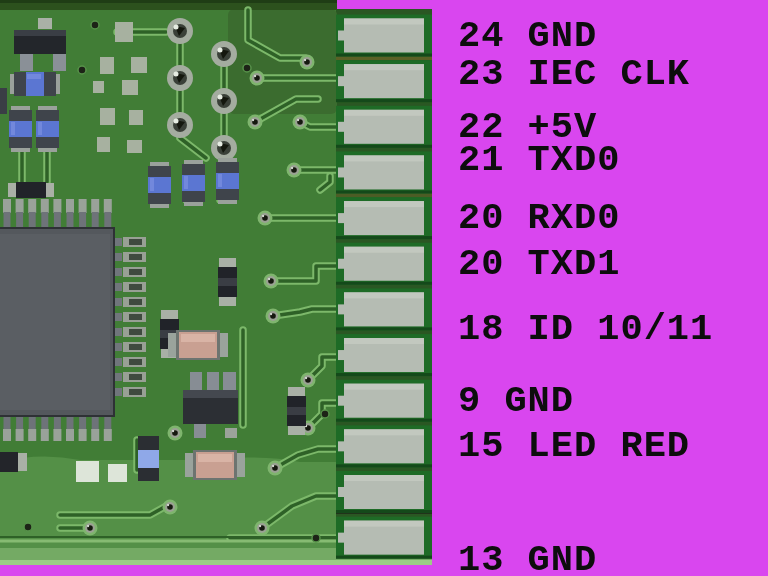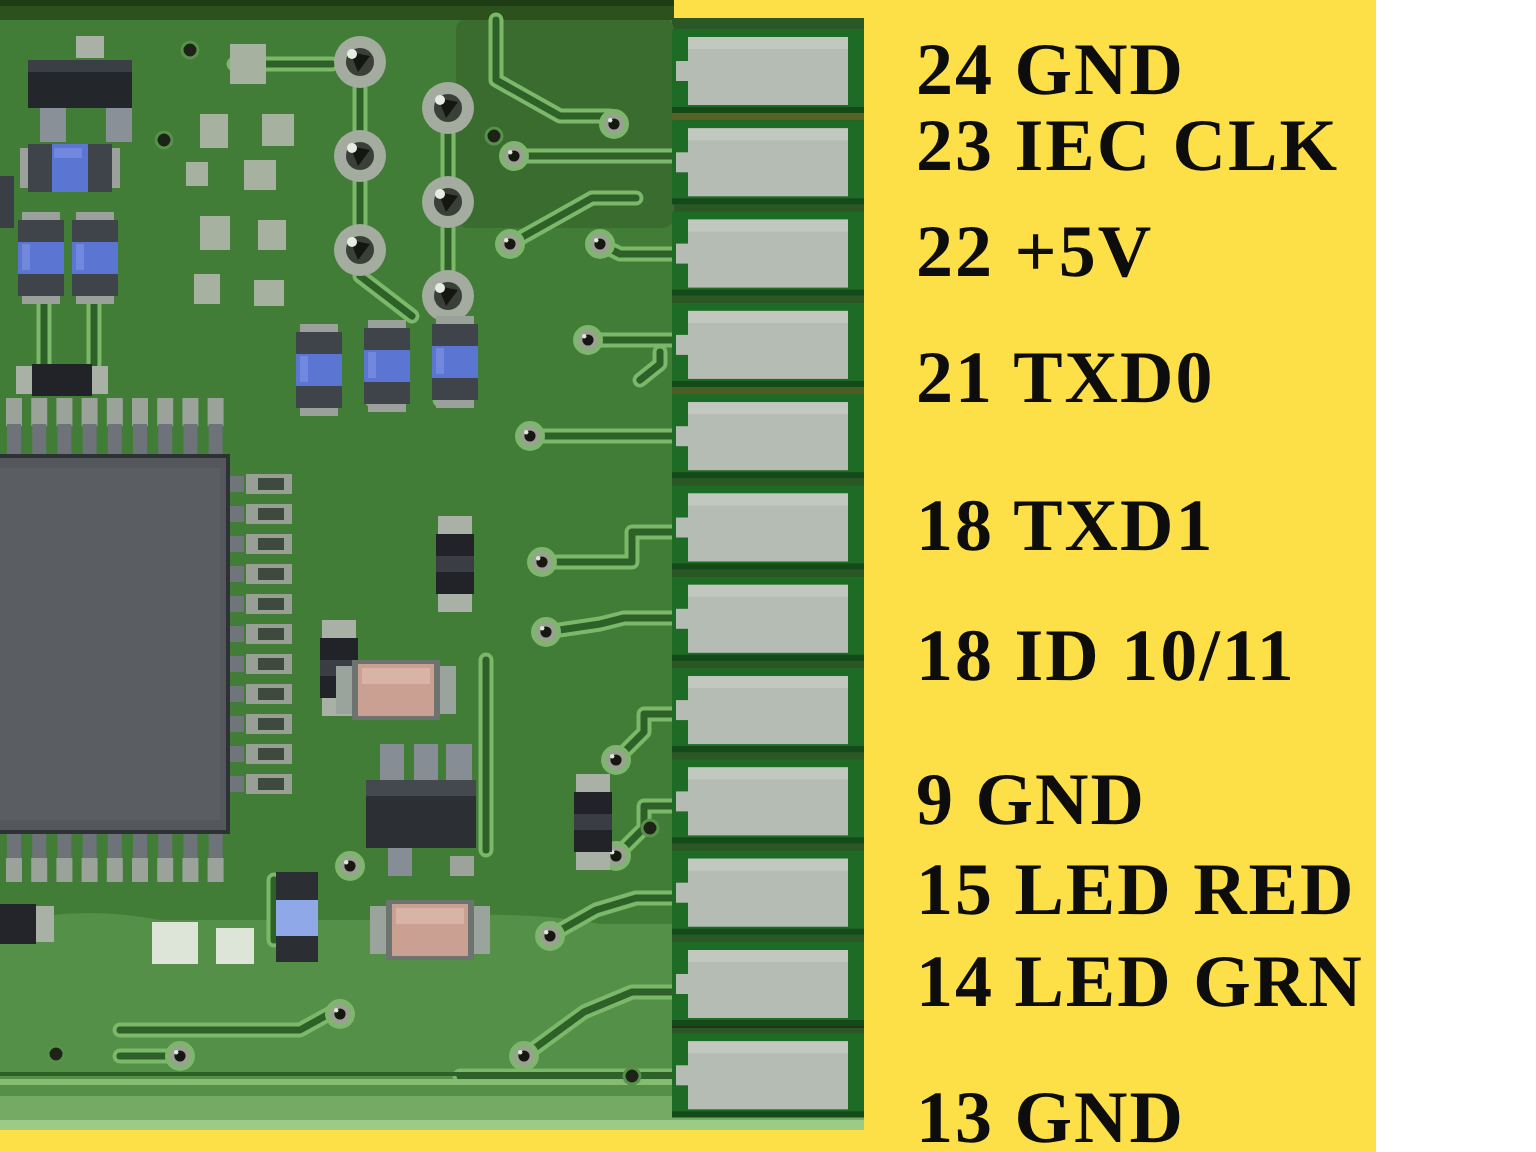--- a/index.html
+++ b/index.html
@@ -1,18 +1,18 @@
 <!DOCTYPE html>
 <html><head>
 <meta charset="utf-8">
 <style>
   html,body{margin:0;padding:0;background:#ffffff;}
   .stage{
-    position:relative;width:688px;height:576px;overflow:hidden;
-    background:#fde047;font-family:Liberation Serif, serif;
+    position:relative;width:768px;height:576px;overflow:hidden;
+    background:#d946ef;font-family:Liberation Mono, monospace;
   }
   .pcb-svg{position:absolute;left:0;top:0;}
   .pin-labels{position:absolute;left:0;top:0;width:768px;height:576px;pointer-events:none;}
   .pin-label{
     position:absolute;left:458px;height:48px;line-height:48px;
     font-size:37px;font-weight:700;letter-spacing:1px;color:#0d0d0d;
     white-space:nowrap;
   }
 </style>
 </head>
@@ -295,21 +295,21 @@
         <use href="#edge-pad" xlink:href="#edge-pad" x="336" y="425.34999999999997"></use>
         <use href="#edge-pad" xlink:href="#edge-pad" x="336" y="471"></use>
         <use href="#edge-pad" xlink:href="#edge-pad" x="336" y="516.65"></use>
       </g>
   </svg>
 
   <div class="pin-labels">
       <div class="pin-label" style="top: 11.5px;">24 GND</div>
       <div class="pin-label" style="top: 50px;">23 IEC CLK</div>
       <div class="pin-label" style="top: 102.8px; text-align: right;">22 +5V</div>
-      <div class="pin-label" style="top: 166px;">21 TXD0</div>
-      <div class="pin-label" style="top: 239.75px;">18 TXD1</div>
+      <div class="pin-label" style="top: 136px;">21 TXD0</div>
+      <div class="pin-label" style="top: 194.1px;">20 RXD0</div>
+      <div class="pin-label" style="top: 239.75px;">20 TXD1</div>
       <div class="pin-label" style="top: 285.4px; margin-top: 20px;">18 ID 10/11</div>
       <div class="pin-label" style="top: 376.7px;">9 GND</div>
       <div class="pin-label" style="top: 422.35px;">15 LED RED</div>
-      <div class="pin-label" style="top: 468px;">14 LED GRN</div>
       <div class="pin-label" style="top: 536px;">13 GND</div>
     </div>
 </div>
 
 </body></html>

